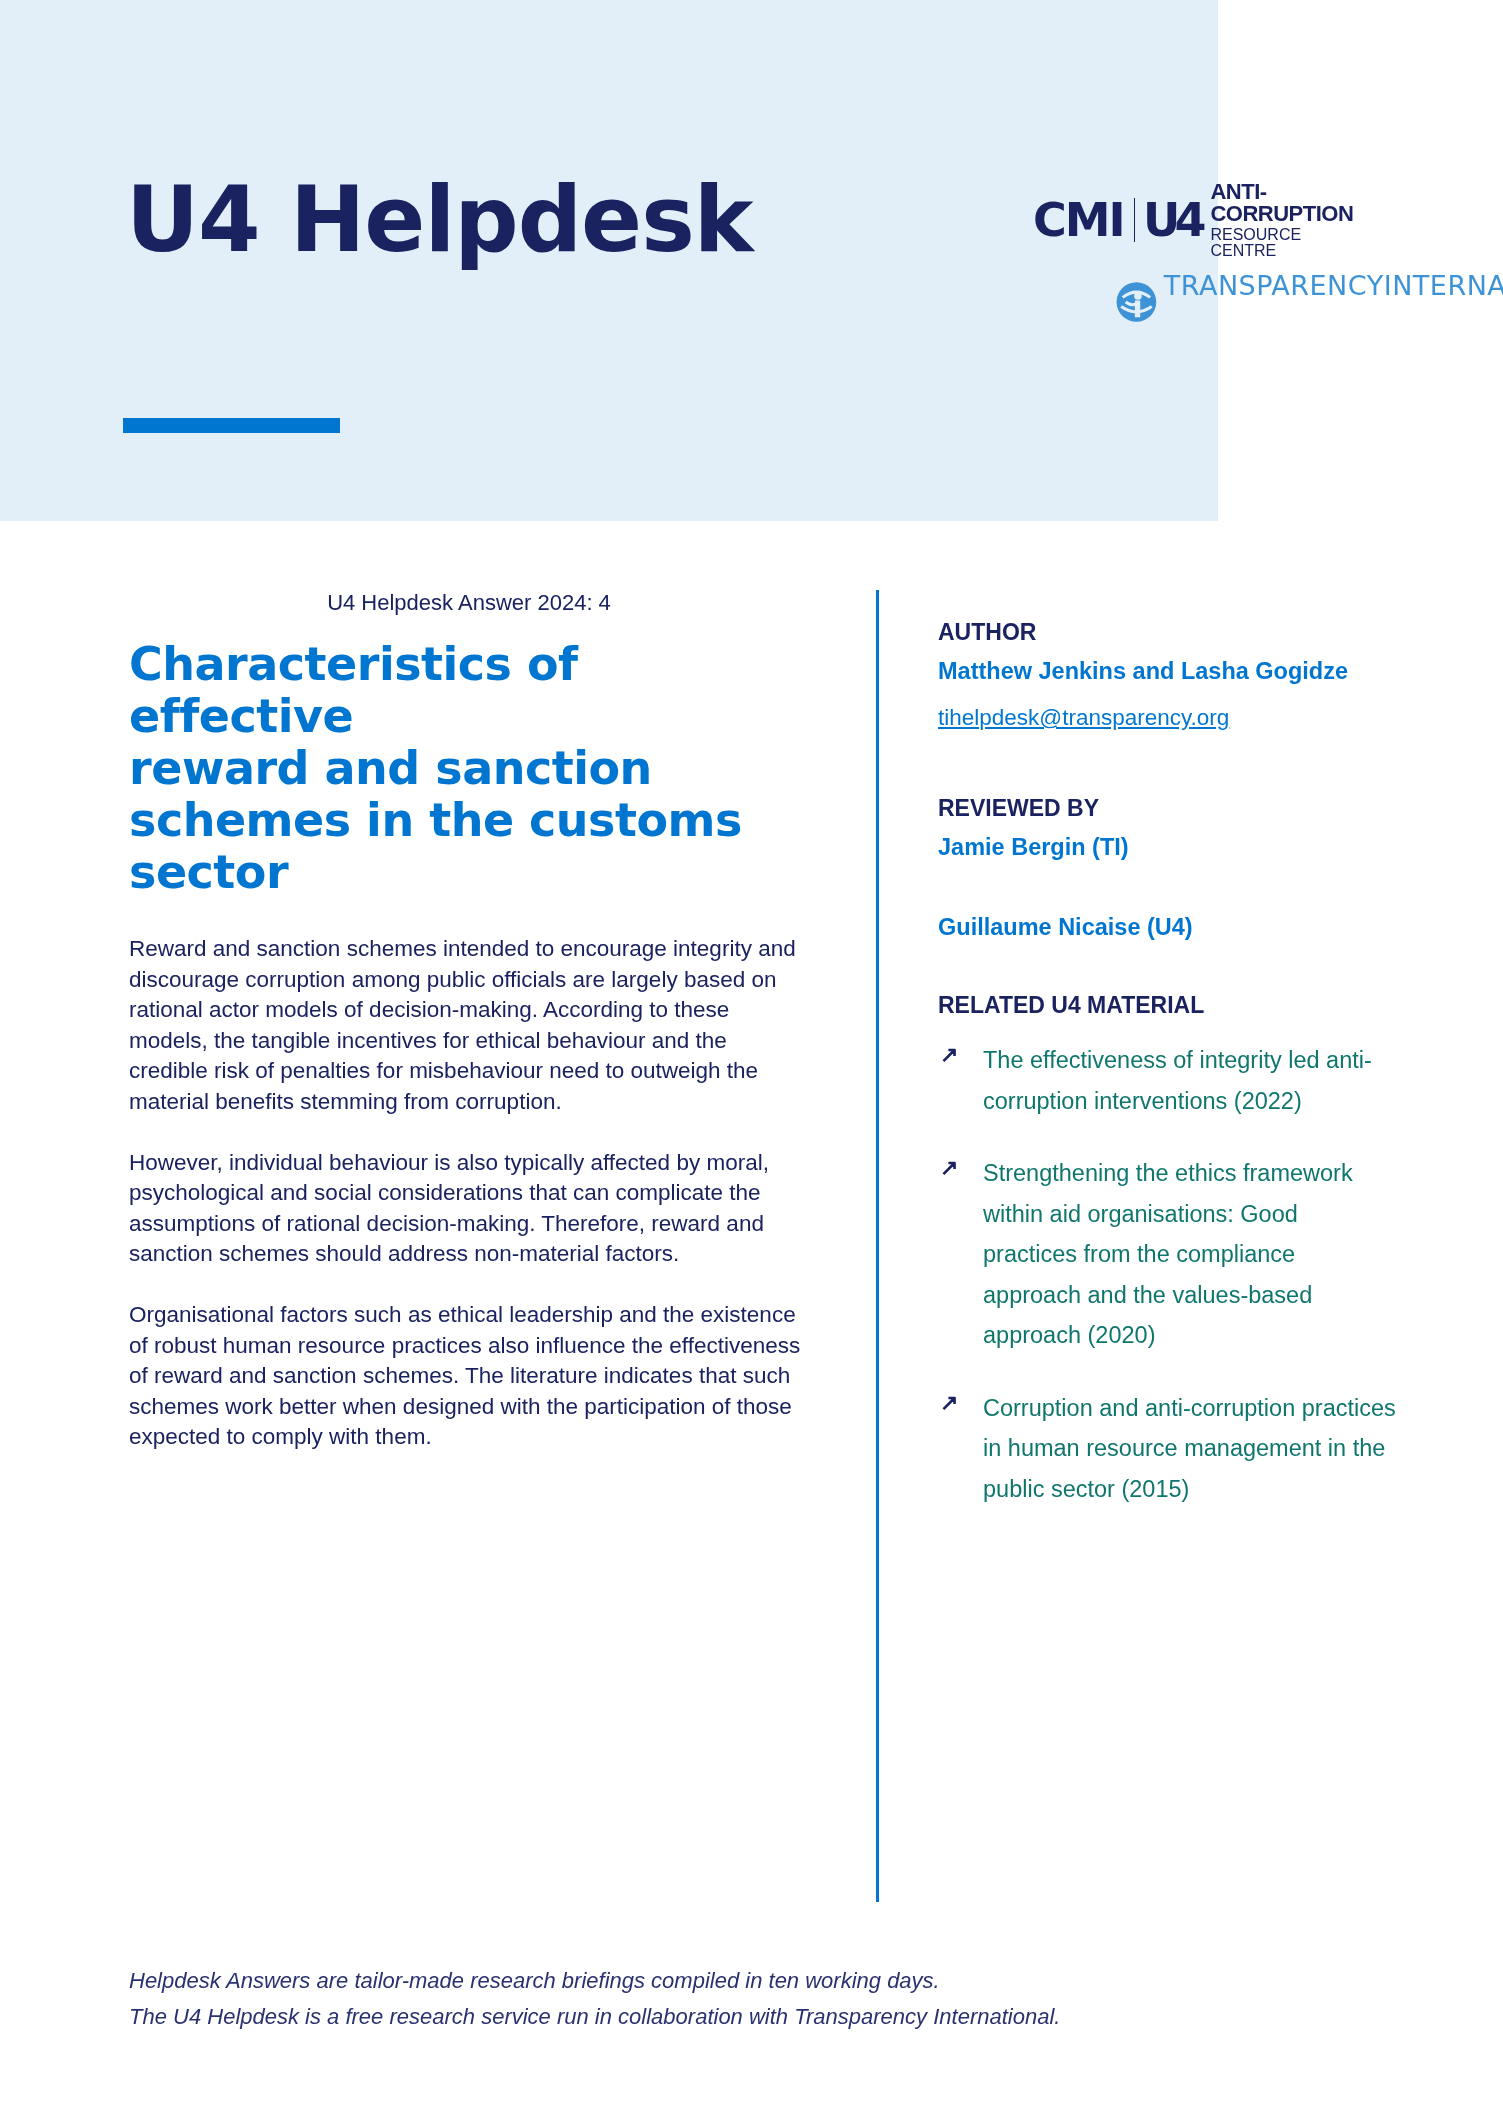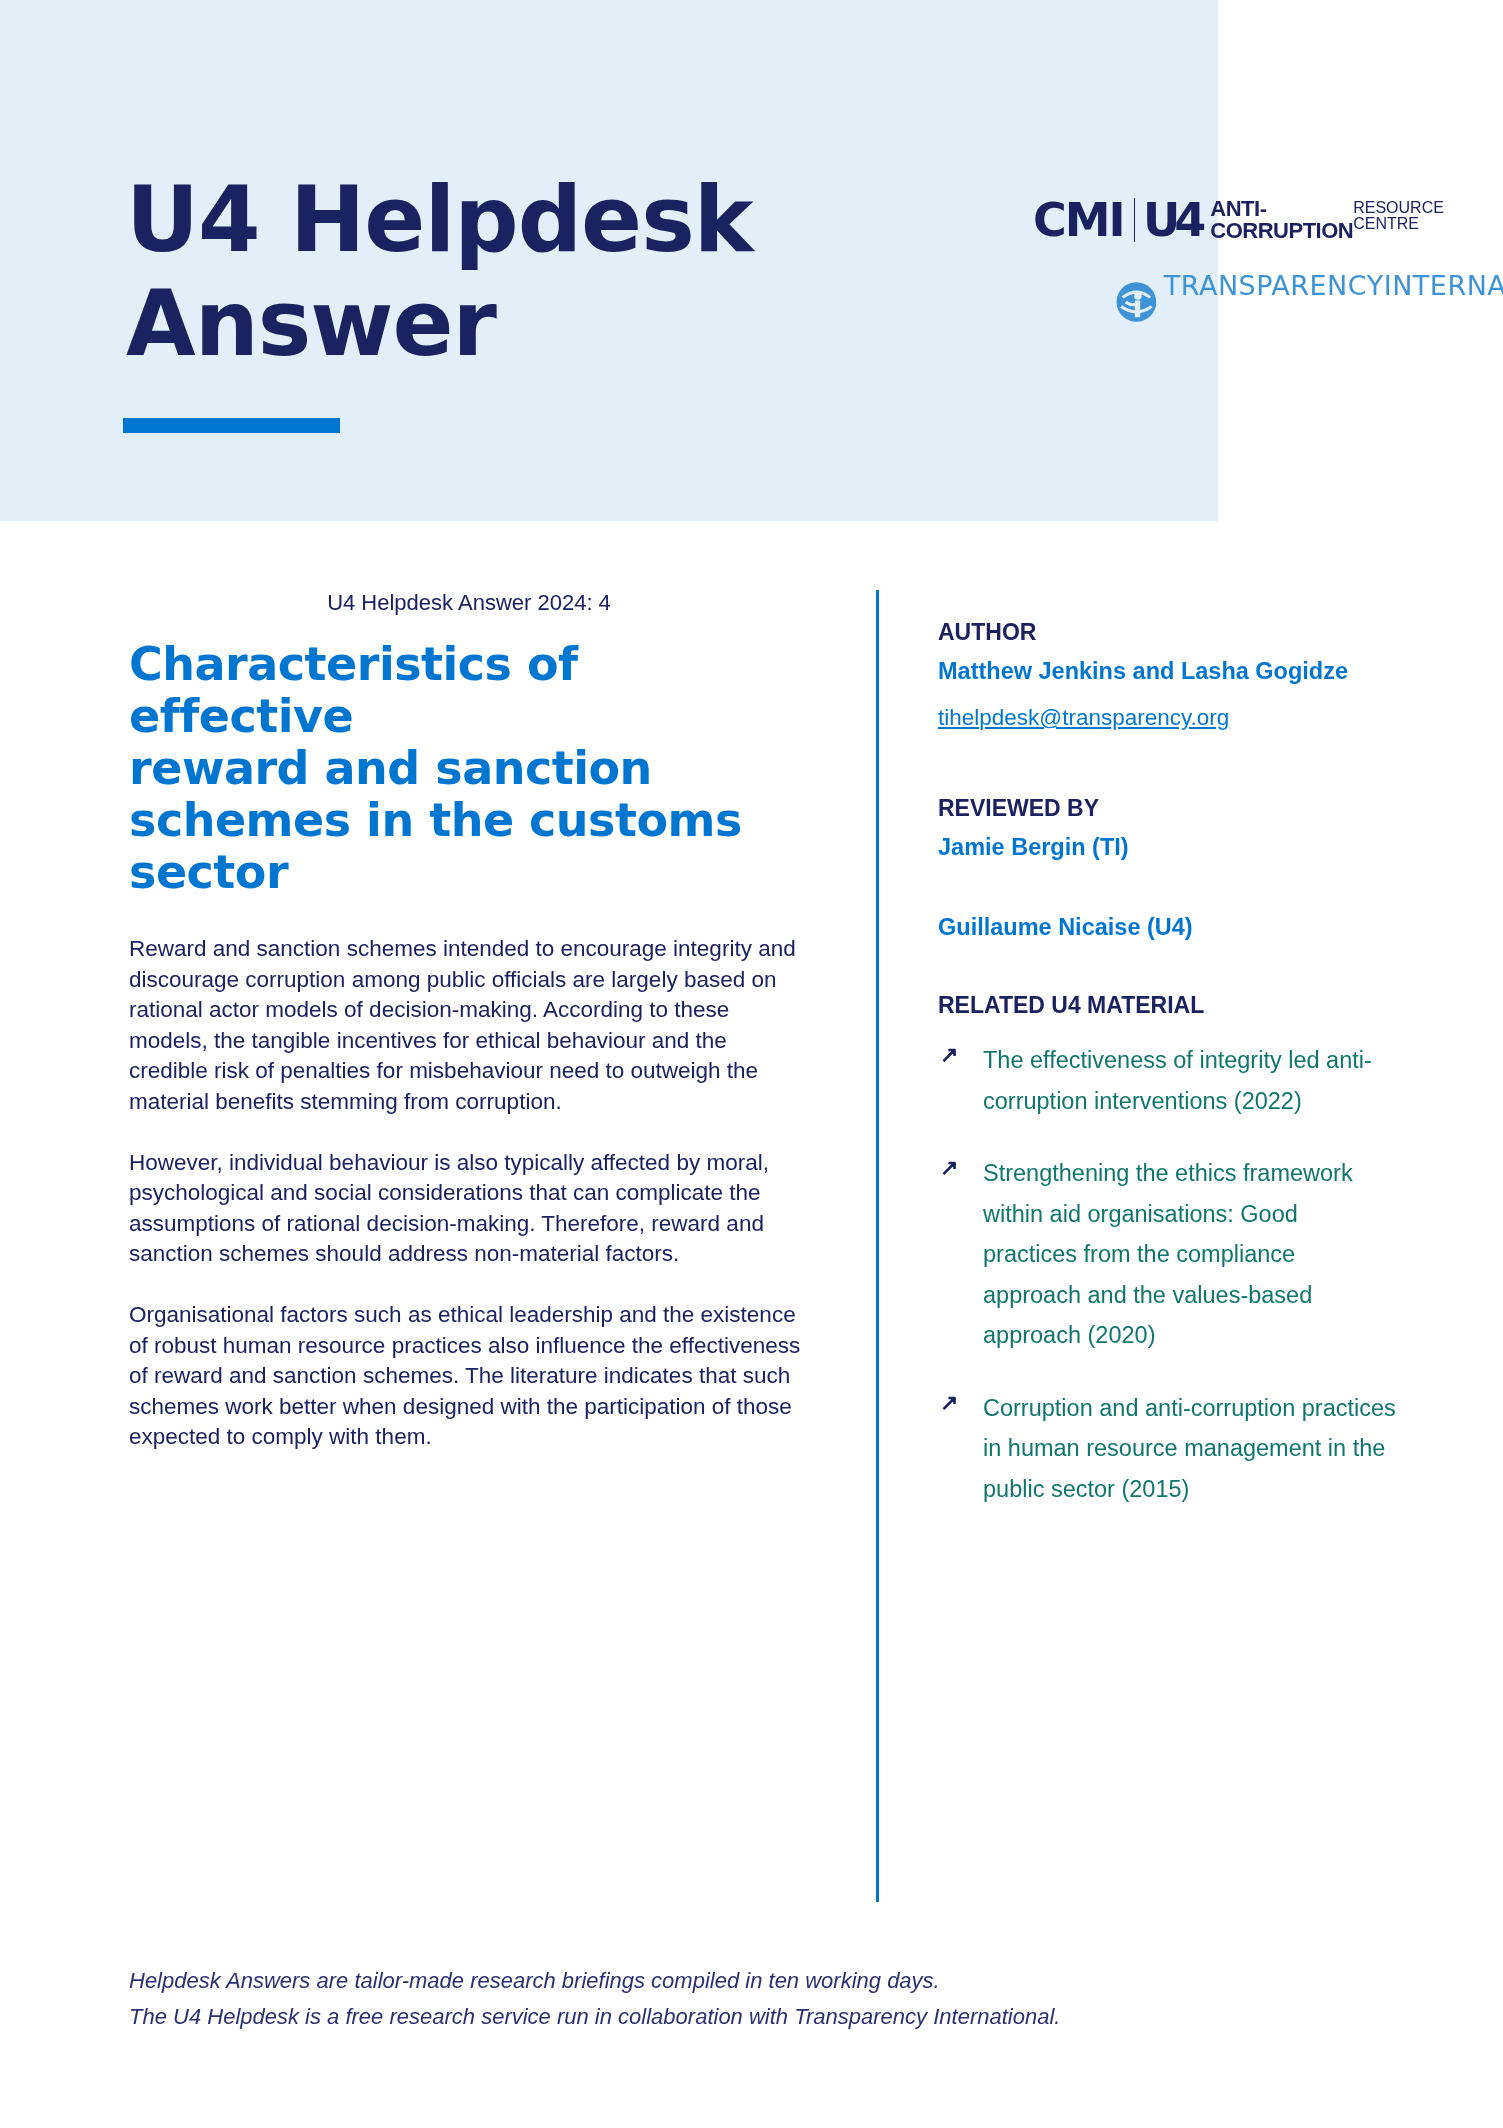--- a/index.html
+++ b/index.html
@@ -7,21 +7,21 @@
   body { position: relative; font-family: "Liberation Sans", sans-serif; color: #1b2260; }
 
   .header { position: absolute; left: 0; top: 0; width: 1218px; height: 521px; background: #e2eff9; }
   .header-title { position: absolute; left: 126px; top: 168px; font-family: "DejaVu Sans", sans-serif; font-weight: bold; font-size: 90px; line-height: 104px; color: #1b2260; letter-spacing: -1px; }
   .header-bar { position: absolute; left: 123px; top: 418px; width: 217px; height: 15px; background: #0076d1; }
 
   .logo-cmi { position: absolute; left: 1033px; top: 194px; height: 52px; display: flex; align-items: center; }
   .cmi-text { font-family: "DejaVu Sans", sans-serif; font-weight: bold; font-size: 46px; color: #1b2260; letter-spacing: -2px; line-height: 1; text-align: right; }
   .cmi-sep { width: 2px; height: 44px; background: #1b2260; margin: 0 8px 0 10px; }
   .u4-mark { font-family: "DejaVu Sans", sans-serif; font-weight: bold; font-size: 46px; color: #1b2260; line-height: 1; letter-spacing: -6px; margin-right: 10px; }
-  .acrc { display: flex; flex-direction: row; line-height: 1; }
+  .acrc { display: flex; flex-direction: column; line-height: 1; align-items: flex-end; }
   .acrc-top { font-family: "Liberation Sans", sans-serif; font-weight: bold; font-size: 22px; color: #1b2260; letter-spacing: -0.5px; }
   .acrc-bot { font-family: "Liberation Sans", sans-serif; font-size: 16px; color: #1b2260; margin-top: 2px; }
 
   .logo-ti { position: absolute; left: 1115px; top: 272px; display: flex; align-items: flex-start; }
   .ti-globe { width: 56px; height: 56px; margin-right: 6px; margin-top: 2px; }
   .ti-text { display: flex; flex-direction: row; line-height: 1; color: #3e93d7; }
   .ti-line1, .ti-line2 { font-family: "DejaVu Sans", sans-serif; font-size: 27px; letter-spacing: 0.5px; line-height: 27px; }
   .ti-tag { font-family: "DejaVu Sans", sans-serif; font-size: 12.5px; color: #3e93d7; margin-top: 2px; }
 
   .divider { position: absolute; left: 876px; top: 590px; width: 3px; height: 1312px; background: #0076d1; }
@@ -44,21 +44,20 @@
 
   .footer { position: absolute; left: 129px; top: 1963px; width: 1200px; }
   .footer p { font-style: italic; font-size: 22px; line-height: 36px; color: #2a3170; }
 </style>
 </head>
 <body>
 
 <div class="header">
   <div class="header-title">
     <div>U4 Helpdesk</div>
-    <div>Answer</div>
   </div>
   <div class="header-bar"></div>
 
   <div class="logo-cmi">
     <span class="cmi-text">CMI</span>
     <span class="cmi-sep"></span>
     <span class="u4-mark">U4</span>
     <span class="acrc">
       <span class="acrc-top">ANTI-CORRUPTION</span>
       <span class="acrc-bot">RESOURCE CENTRE</span>

